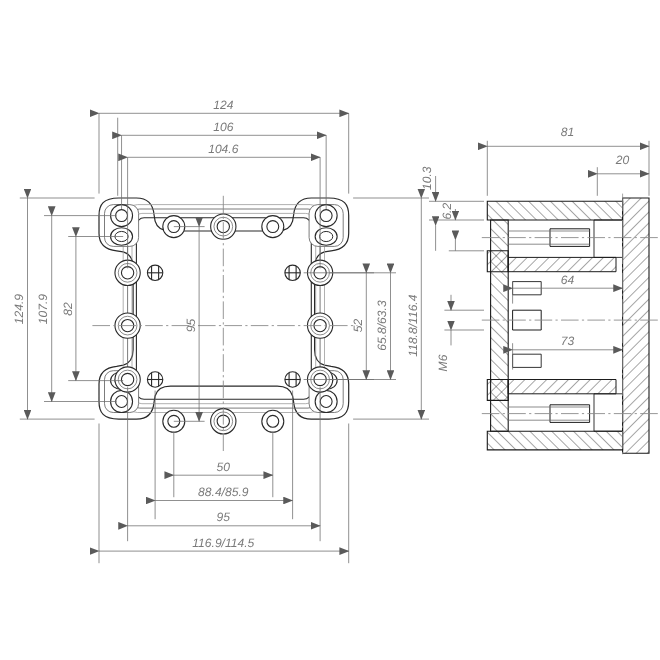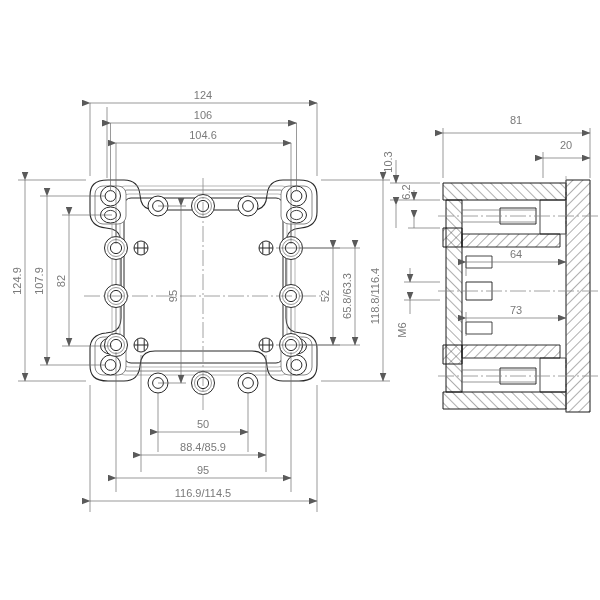--- a/index.html
+++ b/index.html
@@ -1,19 +1,19 @@
 <!DOCTYPE html>
 <html><head>
 <meta charset="utf-8">
 <title>Technical Drawing</title>
 <style>
   html,body{margin:0;padding:0;background:#ffffff;}
   body{width:600px;height:600px;overflow:hidden;
        font-family:"Liberation Sans","DejaVu Sans",sans-serif;}
-  #sheet{position:relative;width:600px;height:600px;background:#fff;}
+  #sheet{position:relative;width:600px;height:600px;background:#fff;font-style:italic;}
   svg{display:block;}
   text{font-family:"Liberation Sans","DejaVu Sans",sans-serif;fill:#7a7a7a;}
 </style>
 </head>
 <body>
 
 <div id="sheet">
 <svg width="600" height="600" viewBox="0 0 600 600">
 
   <defs>

